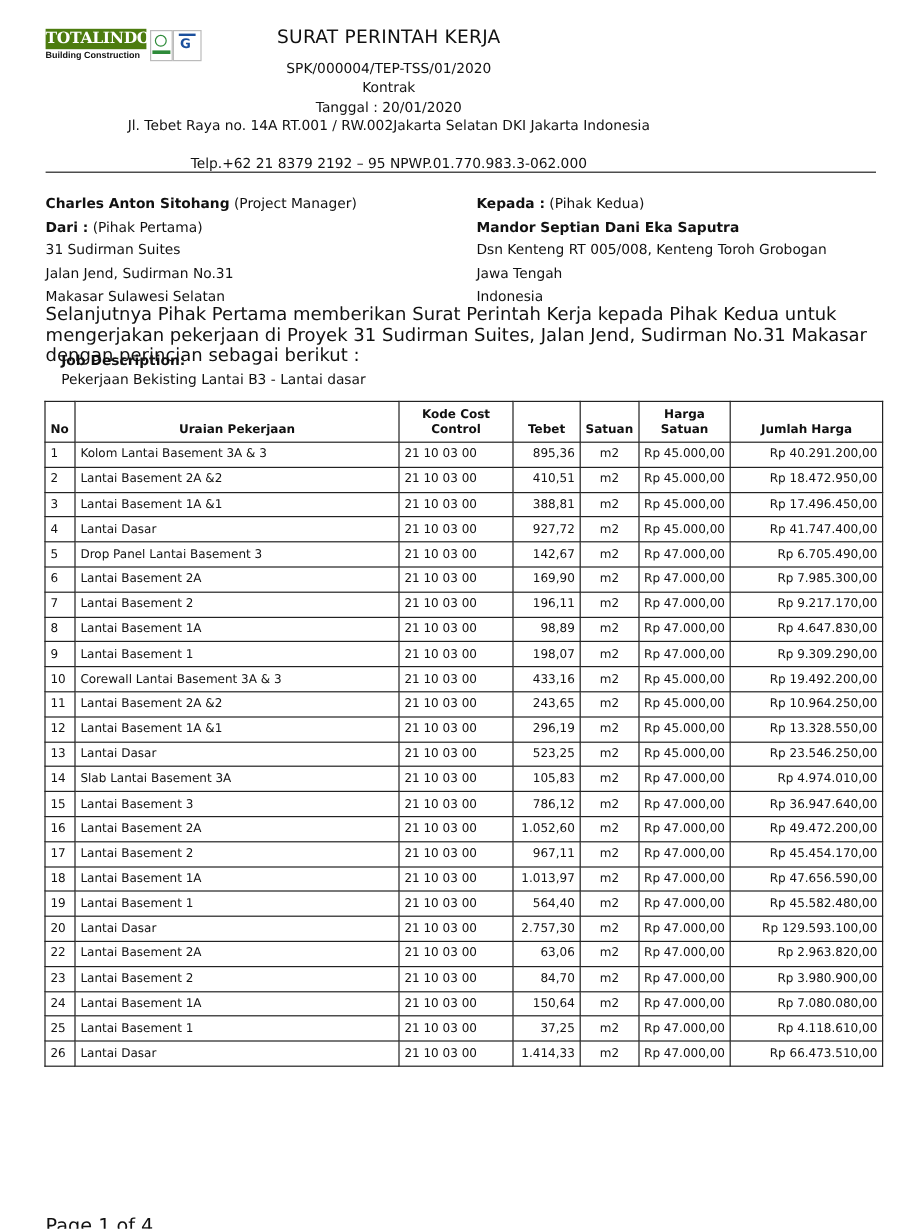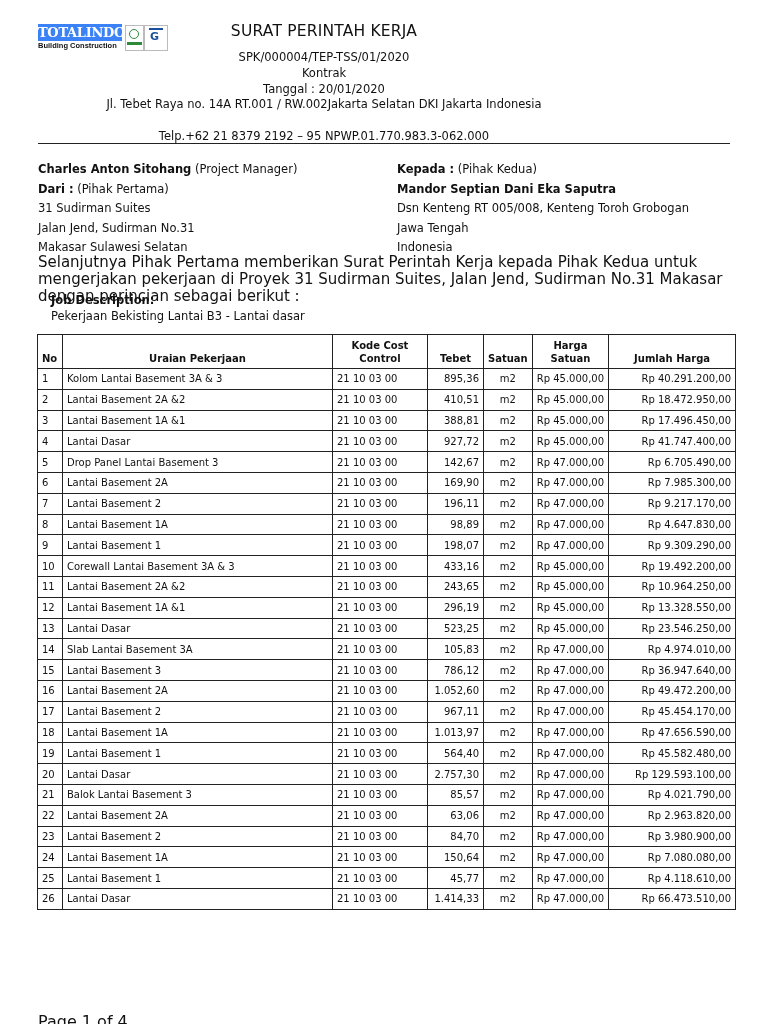--- a/index.html
+++ b/index.html
@@ -1,19 +1,19 @@
 <!DOCTYPE html>
 <html><head>
 <meta charset="utf-8">
 <style>
   html, body { margin:0; padding:0; background:#ffffff; }
   body { width:768px; height:1024px; position:relative; overflow:hidden;
          font-family:"DejaVu Sans", sans-serif; color:#111; }
   .logo { position:absolute; left:38px; top:24px; width:128px; height:27px; }
-  .logo-main { position:absolute; left:0; top:0; width:84px; height:17px; background:#3b82f6;
+  .logo-main { position:absolute; left:0; top:0; width:84px; height:17px; background:#4d7c0f;
                color:#fff; font-family:"DejaVu Serif", serif; font-weight:bold; font-size:13px;
                line-height:17px; text-align:center; letter-spacing:-0.3px; }
   .logo-sub { position:absolute; left:0; top:17px; width:92px; font-size:7.5px; font-weight:bold;
               color:#111; line-height:10px; white-space:nowrap; font-family:"Liberation Sans", sans-serif; }
   .cert1 { position:absolute; left:87px; top:1px; width:17px; height:24px; border:1px solid #bbb; }
   .cert1 .ring { position:absolute; left:3px; top:3px; width:10px; height:10px; border-radius:50%;
                  border:1.5px solid #2e8b3a; box-sizing:border-box; }
   .cert1 .lbl { position:absolute; left:1px; top:16px; width:15px; height:3px; background:#2e8b3a; }
   .cert2 { position:absolute; left:106px; top:1px; width:22px; height:24px; border:1px solid #bbb; }
   .cert2 .g { position:absolute; left:5px; top:5px; font-size:11px; font-weight:bold; color:#1a4f9c; line-height:12px; }
@@ -279,29 +279,20 @@
       <tr>
         <td class="c-no">20</td>
         <td class="c-desc">Lantai Dasar</td>
         <td class="c-code">21 10 03 00</td>
         <td class="c-vol">2.757,30</td>
         <td class="c-unit">m2</td>
         <td class="c-price">Rp 47.000,00</td>
         <td class="c-total">Rp 129.593.100,00</td>
       </tr>
       <tr>
-        <td class="c-no">21</td>
-        <td class="c-desc">Balok Lantai Basement 3</td>
-        <td class="c-code">21 10 03 00</td>
-        <td class="c-vol">85,57</td>
-        <td class="c-unit">m2</td>
-        <td class="c-price">Rp 47.000,00</td>
-        <td class="c-total">Rp 4.021.790,00</td>
-      </tr>
-      <tr>
         <td class="c-no">22</td>
         <td class="c-desc">Lantai Basement 2A</td>
         <td class="c-code">21 10 03 00</td>
         <td class="c-vol">63,06</td>
         <td class="c-unit">m2</td>
         <td class="c-price">Rp 47.000,00</td>
         <td class="c-total">Rp 2.963.820,00</td>
       </tr>
       <tr>
         <td class="c-no">23</td>
@@ -318,21 +309,21 @@
         <td class="c-code">21 10 03 00</td>
         <td class="c-vol">150,64</td>
         <td class="c-unit">m2</td>
         <td class="c-price">Rp 47.000,00</td>
         <td class="c-total">Rp 7.080.080,00</td>
       </tr>
       <tr>
         <td class="c-no">25</td>
         <td class="c-desc">Lantai Basement 1</td>
         <td class="c-code">21 10 03 00</td>
-        <td class="c-vol">45,77</td>
+        <td class="c-vol">37,25</td>
         <td class="c-unit">m2</td>
         <td class="c-price">Rp 47.000,00</td>
         <td class="c-total">Rp 4.118.610,00</td>
       </tr>
       <tr>
         <td class="c-no">26</td>
         <td class="c-desc">Lantai Dasar</td>
         <td class="c-code">21 10 03 00</td>
         <td class="c-vol">1.414,33</td>
         <td class="c-unit">m2</td>

